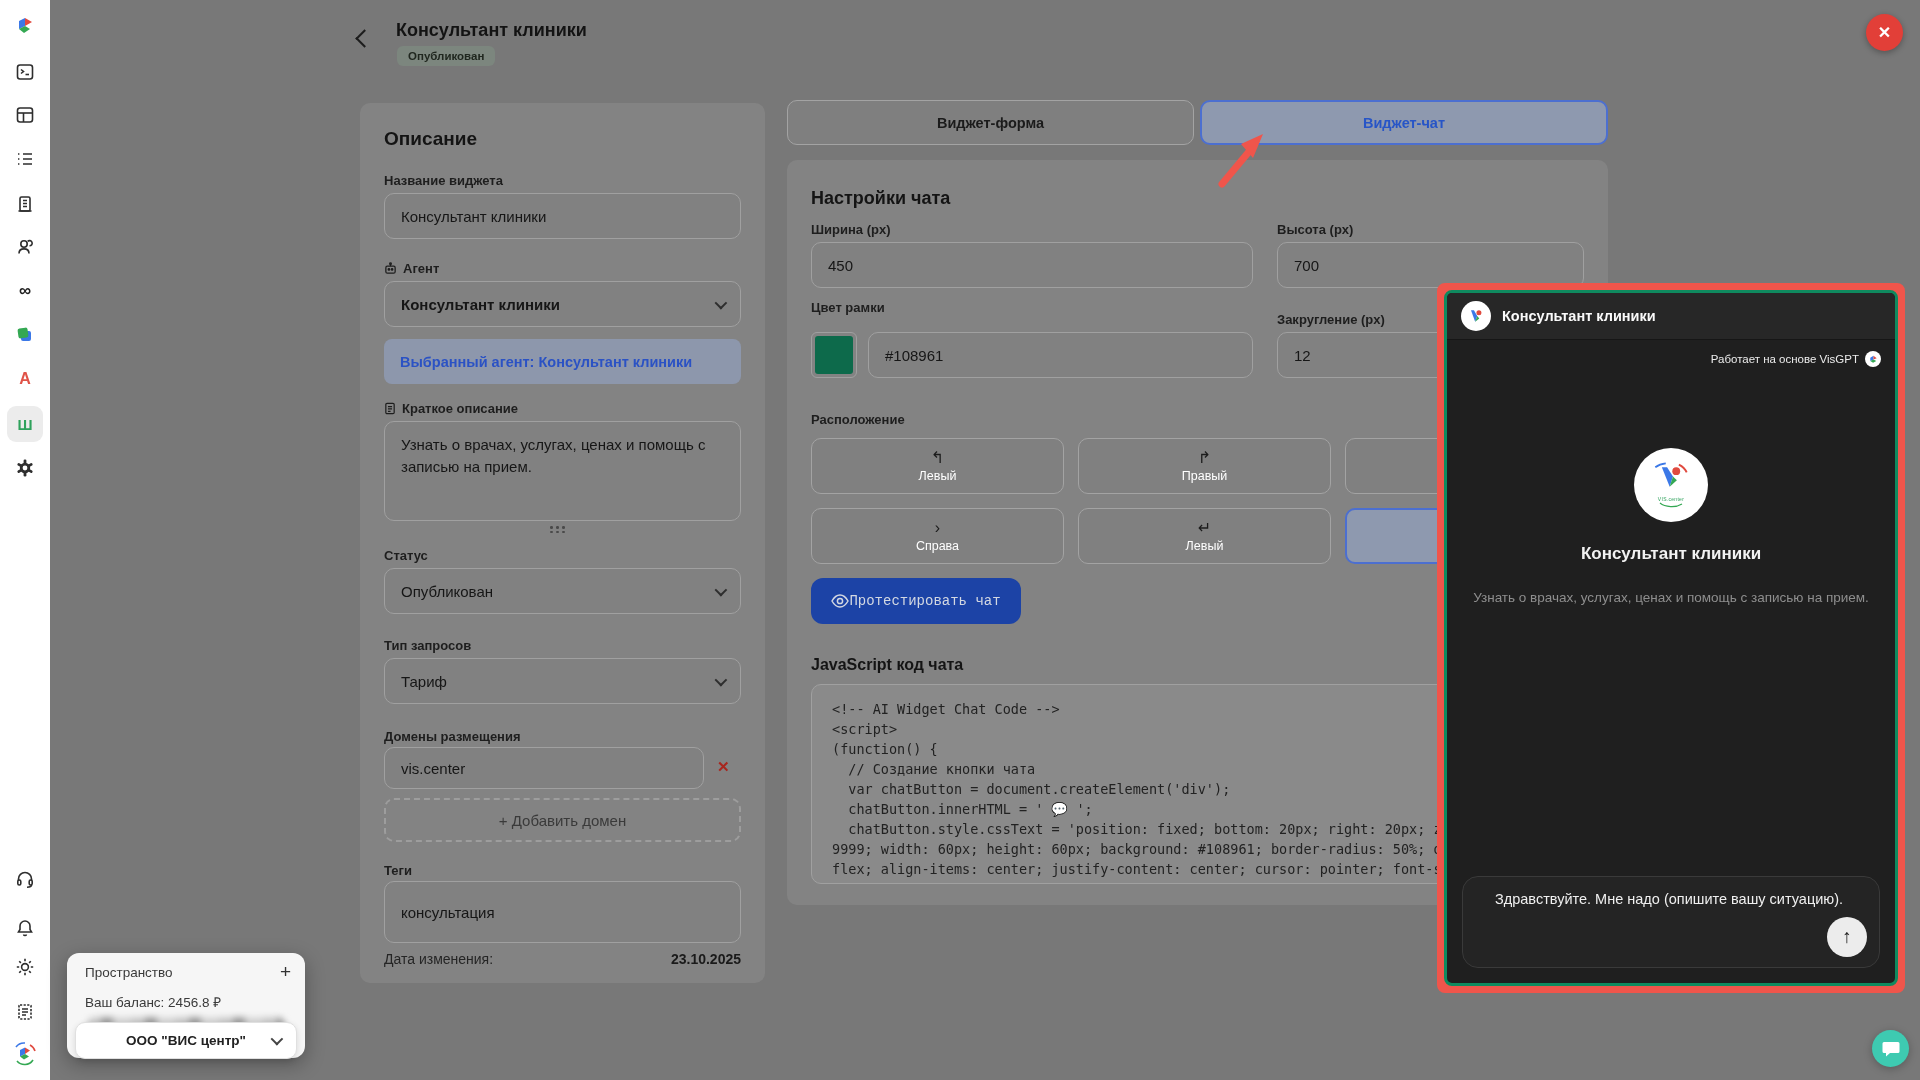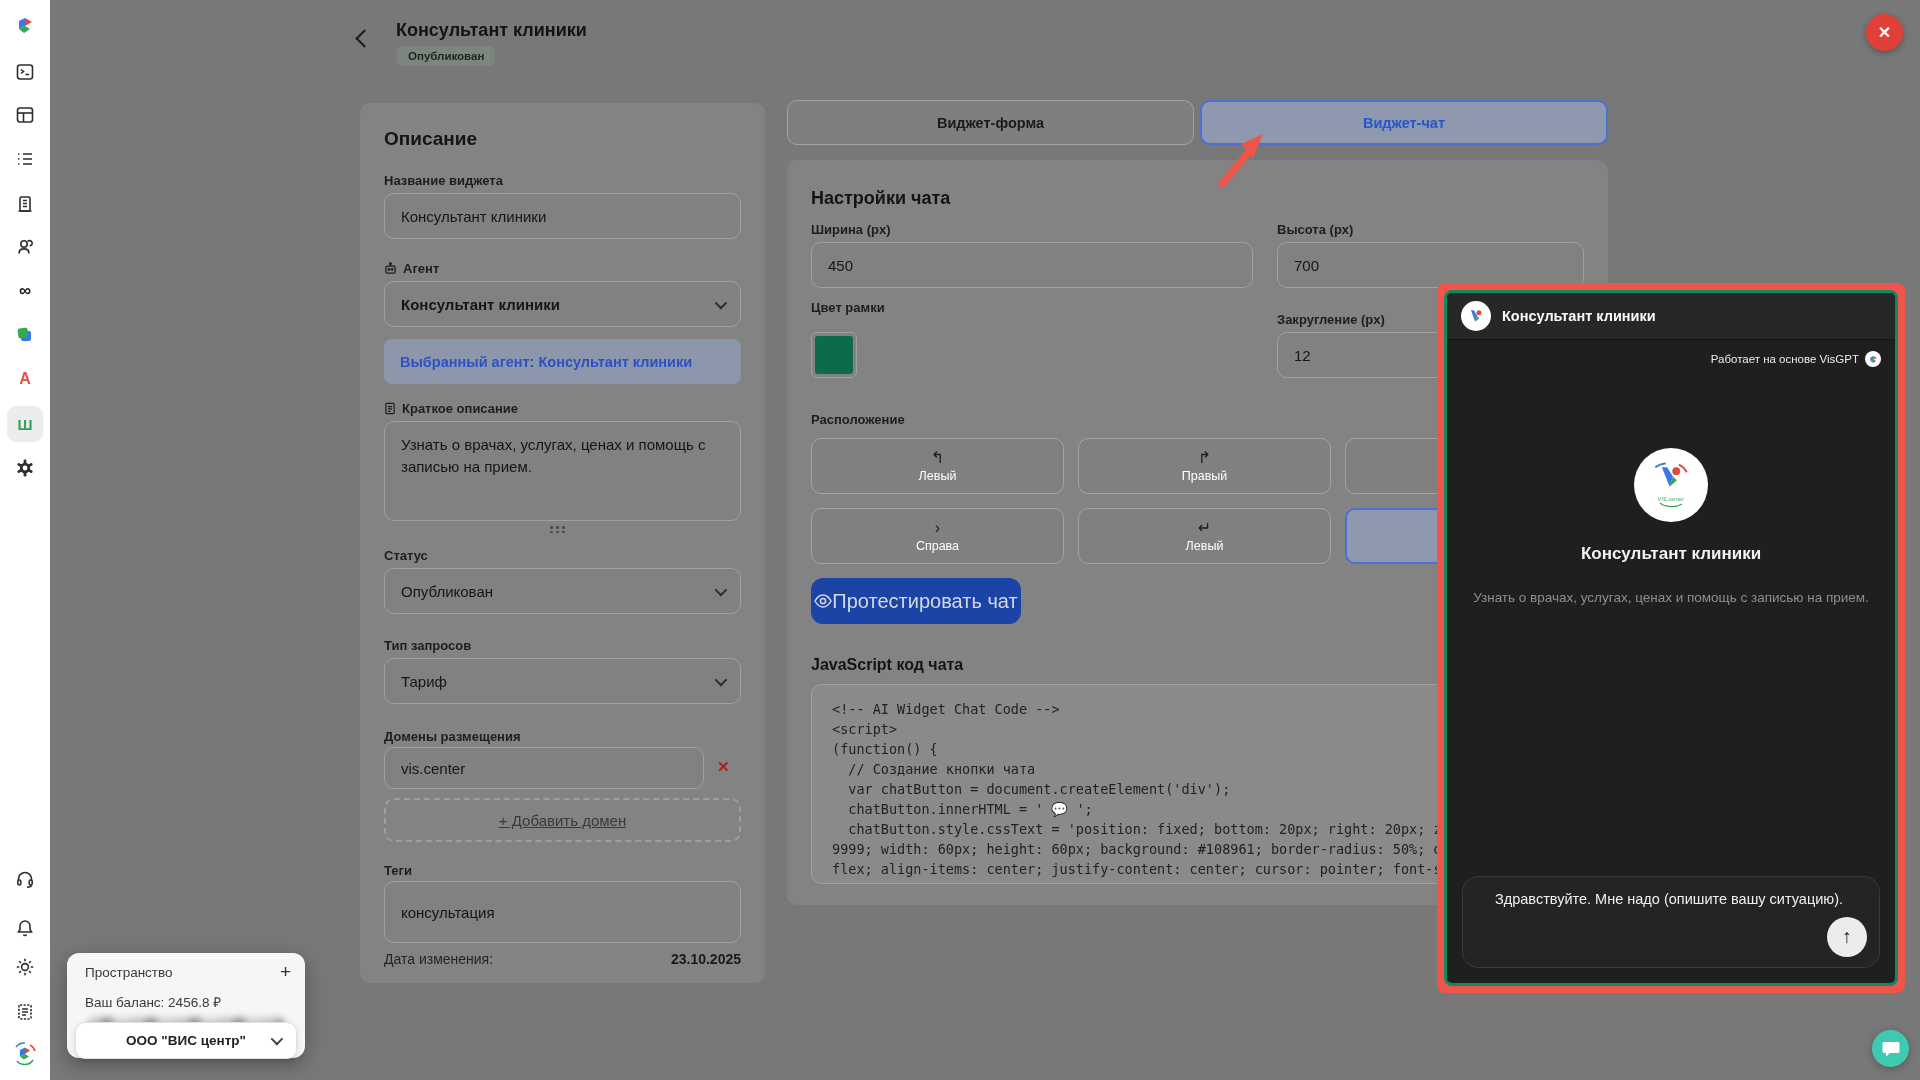--- a/index.html
+++ b/index.html
@@ -21,36 +21,36 @@
   .close-btn { position:absolute; left:1866px; top:14px; width:37px; height:37px; border-radius:50%; background:#e23f38; color:#fff; display:flex; align-items:center; justify-content:center; font-size:16px; font-weight:bold; z-index:60; cursor:pointer; box-shadow:0 2px 6px rgba(0,0,0,.3); }
 
   
   .card { position:absolute; background:#838383; border-radius:10px; }
   .h2 { font-size:19px; font-weight:bold; color:#141414; }
   .lbl { font-size:13px; font-weight:bold; color:#1e1e1e; display:flex; align-items:center; gap:6px; }
   .inp { background:#818181; border:1px solid #a0a0a0; border-radius:10px; display:flex; align-items:center; padding:0 16px; font-size:15px; color:#161616; }
   .inp .chev { margin-left:auto; }
   .chev { width:9px; height:9px; border-right:2px solid #2e2e2e; border-bottom:2px solid #2e2e2e; transform:rotate(45deg) translateY(-2px); }
   .infobox { background:#8d97ac; border-radius:8px; display:flex; align-items:center; padding:0 16px; font-size:14.5px; font-weight:bold; color:#2b52c4; }
-  .dashed { border:2px dashed #9d9d9d; border-radius:10px; background:transparent; color:#3a3a3a; font-size:15px; display:flex; align-items:center; justify-content:center; cursor:pointer;text-decoration:underline; }
+  .dashed { border:2px dashed #9d9d9d; border-radius:10px; background:transparent; color:#3a3a3a; font-size:15px; display:flex; align-items:center; justify-content:center; cursor:pointer; }
   .resize-dots { display:grid; grid-template-columns:repeat(3,4px); grid-gap:2px; }
   .resize-dots i { width:2.5px; height:2.5px; border-radius:50%; background:#4a4a4a; }
 
   
   .tab { position:absolute; top:100px; height:45px; border-radius:10px; display:flex; align-items:center; justify-content:center; font-size:14.5px; font-weight:bold; cursor:pointer; }
   .tab.inactive { background:#7f7f7f; border:1px solid #a3a3a3; color:#1b1b1b; }
   .tab.active { background:#8e99af; border:2px solid #4c6fd0; color:#2755c7; }
 
   
   .pos-btn { position:absolute; width:253px; height:56px; background:#808080; border:1px solid #a3a3a3; border-radius:10px; display:flex; flex-direction:column; align-items:center; justify-content:center; gap:3px; cursor:pointer; }
   .pos-btn .ico { font-size:16px; line-height:16px; color:#1c1c1c; }
   .pos-btn .cap { font-size:12.5px; color:#ffffff; }
   .pos-btn.selected { background:#8e99af; border:2px solid #4c6fd0; }
   .pos-btn.selected .ico, .pos-btn.selected .cap { color:#2755c7; }
-  .primary-btn { position:absolute; background:#1c43a6; border-radius:12px; color:#d3d8e2; font-size:20px; display:flex; align-items:center; justify-content:center; gap:0; cursor:pointer; }
+  .primary-btn { position:absolute; background:#1c43a6; border-radius:12px; color:#d3d8e2; font-size:14px; display:flex; align-items:center; justify-content:center; gap:0; cursor:pointer;font-family:Liberation Mono, monospace; }
   .codeblock { position:absolute; background:#8a8a8a; border:1px solid #a0a0a0; border-radius:10px; padding:14px 0 0 20px; overflow:hidden; }
   .codeblock pre { font-family:"DejaVu Sans Mono", monospace; font-size:13.5px; line-height:20px; color:#222222; white-space:pre; }
 
   
   .chat-frame { position:absolute; left:1437px; top:283px; width:468px; height:710px; border:7px solid #f0554b; border-radius:8px; z-index:50; background:#f0554b; }
   .chat-widget { width:100%; height:100%; background:#1f1f1f; border:3px solid #0f8a5f; border-radius:8px; position:relative; overflow:hidden; }
   .chat-header { position:absolute; left:0; top:0; right:0; height:47px; background:#272727; border-bottom:1px solid #161616; display:flex; align-items:center; padding:0 14px; gap:11px; }
   .chat-avatar-sm { width:30px; height:30px; border-radius:50%; background:#fff; display:flex; align-items:center; justify-content:center; }
   .chat-title { color:#fafafa; font-size:14.5px; font-weight:bold; }
   .powered { position:absolute; top:58px; right:14px; display:flex; align-items:center; gap:6px; color:#ececec; font-size:11.5px; }
@@ -287,20 +287,23 @@
       <span>450</span>
     </div>
     <div class="lbl" style="position:absolute;left:490px;top:62px">Высота (px)</div>
     <div class="inp" style="position:absolute;left:490px;top:82px;width:307px;height:46px">
       <span>700</span>
     </div>
 
     <div class="lbl" style="position:absolute;left:24px;top:140px">Цвет рамки</div>
     <div style="position:absolute;left:24px;top:172px;width:46px;height:46px;border:1px solid #a0a0a0;border-radius:6px;padding:3px">
       <div id="swatch" style="width: 100%; height: 100%; border-radius: 3px; background: rgb(13, 106, 75);"></div>
+    </div>
+    <div class="inp" style="position:absolute;left:81px;top:172px;width:385px;height:46px">
+      <span>#108961</span>
     </div>
     <div class="lbl" style="position:absolute;left:490px;top:152px">Закругление (px)</div>
     <div class="inp" style="position:absolute;left:490px;top:172px;width:307px;height:46px">
       <span>12</span>
     </div>
 
     <div class="lbl" style="position:absolute;left:24px;top:252px">Расположение</div>
     <div id="pos-grid"></div>
 
     <div class="primary-btn" style="left:24px;top:418px;width:210px;height:46px">

